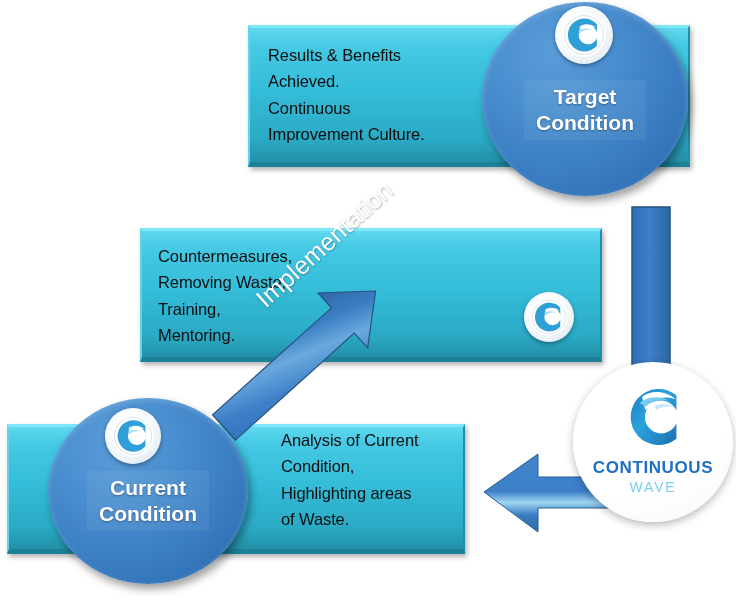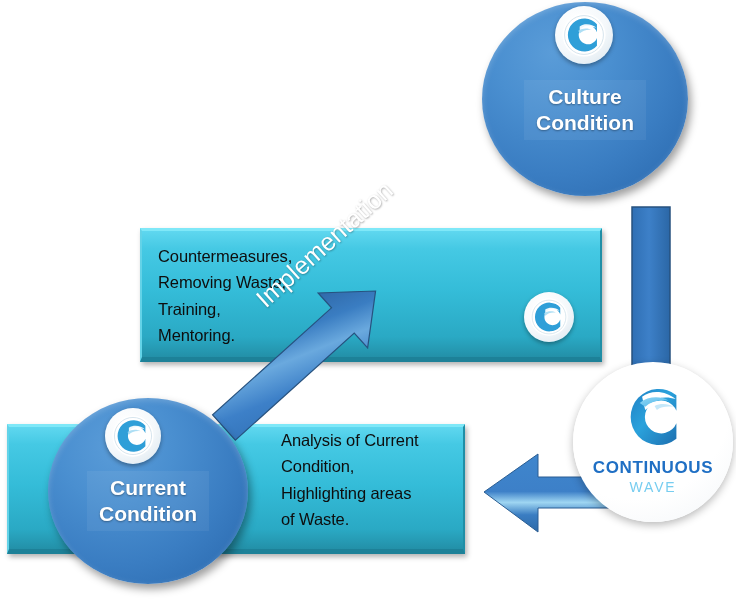--- a/index.html
+++ b/index.html
@@ -160,20 +160,26 @@
     transform-origin: left center;
     text-shadow: 0 1px 2px rgba(0,0,0,0.35);
     white-space: nowrap;
   }
 </style>
 </head>
 <body>
 
 <div id="canvas">
 
+  <div class="teal-box" id="box-top">
+    <div class="box-text">Results &amp; Benefits
+Achieved.
+Continuous
+Improvement Culture.</div>
+  </div>
 
   <div class="teal-box" id="box-middle">
     <div class="box-text">Countermeasures,
 Removing Waste,
 Training,
 Mentoring.</div>
   </div>
 
   <div class="teal-box" id="box-bottom">
     <div class="box-text">Analysis of Current
@@ -219,21 +225,21 @@
     <g transform="rotate(-42 30 238)">
       <path d="M 8,214 L 8,248 L 168,248 L 168,268 L 212,231 L 168,194 L 168,214 Z" fill="url(#gradImpl)" stroke="#27527f" stroke-width="1.2"></path>
     </g>
   </svg>
 
   <div id="implementation-label">
     <span>Implementation</span>
   </div>
 
   <div class="condition-circle" id="circle-target">
-    <div class="condition-label">Culture
+    <div class="condition-label">Target
 Condition</div>
   </div>
 
   <div class="c-badge" id="badge-target">
     <svg viewBox="0 0 64 64" width="46" height="46">
       <circle cx="32" cy="32" r="30" fill="#ffffff"></circle>
       <circle cx="32" cy="32" r="27" fill="none" stroke="#cfe0ea" stroke-width="1.2"></circle>
       <path d="M 50,17 A 23,23 0 1 0 50,47 L 50,36 A 13,13 0 1 1 50,28 Z" fill="#2f9fd8"></path>
       <path d="M 26,20 C 33,15 44,17 49,22 C 43,20 36,21 31,25 C 35,23 41,23 45,26 C 38,25 31,27 26,31 Z" fill="#ffffff" opacity="0.92"></path>
       <path d="M 24,26 C 30,22 38,22 43,25 C 36,24 30,26 26,30 Z" fill="#9fd8f2" opacity="0.85"></path>

